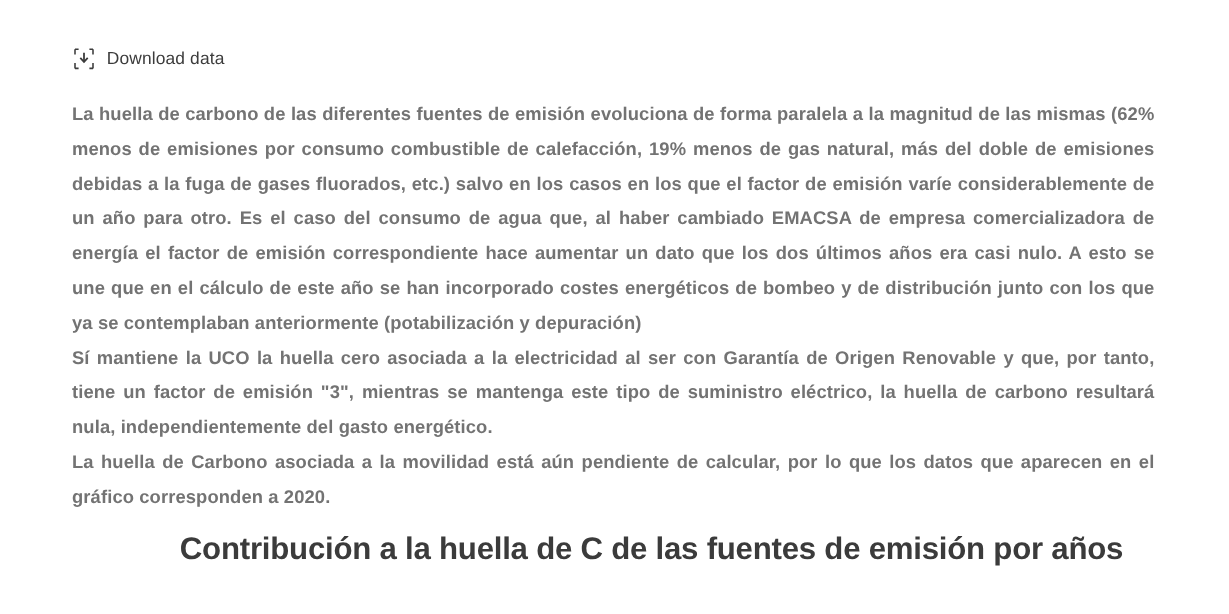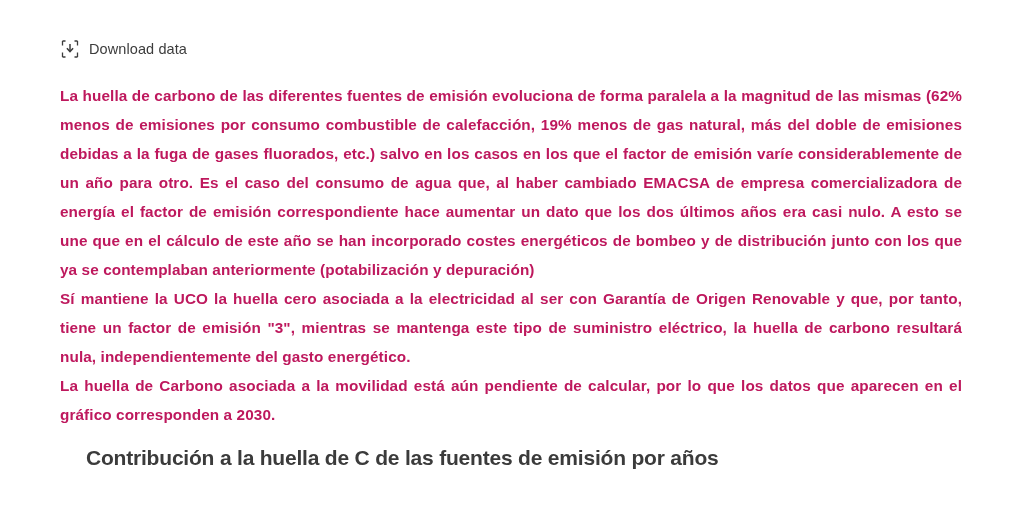--- a/index.html
+++ b/index.html
@@ -45,36 +45,36 @@
   }
   .body-block {
     padding-left: 28px;
     padding-right: 30px;
     margin-top: 17px;
   }
   p.para {
     margin: 0;
     font-size: 15.3px;
     line-height: 29px;
-    color: #be185d;
+    color: #737373;
     text-align: justify;
     text-justify: inter-word;
     font-weight: 600;
     letter-spacing: 0.1px;
   }
   p.para + p.para {
     margin-top: 0px;
   }
   h2.section-title {
     margin: 9px 0 0 0;
-    font-size: 21px;
+    font-size: 26px;
     line-height: 39px;
     font-weight: bold;
     color: #3b3b3b;
-    text-align: left;
+    text-align: right;
     letter-spacing: -0.2px;
     padding-left: 26px;
     padding-right: 26px;
   }
 </style>
 </head>
 <body>
 
 <div class="page">
 
@@ -88,17 +88,17 @@
         <path d="M10 5 L10 12.2" stroke="#3c3c3c" stroke-width="1.5" fill="none"></path>
         <path d="M6.9 9.3 L10 12.6 L13.1 9.3" stroke="#3c3c3c" stroke-width="1.5" fill="none" stroke-linejoin="miter"></path>
       </svg>
     </span>
     <span class="download-label">Download data</span>
   </div>
 
   <div class="body-block">
     <p class="para">La huella de carbono de las diferentes fuentes de emisión evoluciona de forma paralela a la magnitud de las mismas (62% menos de emisiones por consumo combustible de calefacción, 19% menos de gas natural, más del doble de emisiones debidas a la fuga de gases fluorados, etc.) salvo en los casos en los que el factor de emisión varíe considerablemente de un año para otro. Es el caso del consumo de agua que, al haber cambiado EMACSA de empresa comercializadora de energía el factor de emisión correspondiente hace aumentar un dato que los dos últimos años era casi nulo. A esto se une que en el cálculo de este año se han incorporado costes energéticos de bombeo y de distribución junto con los que ya se contemplaban anteriormente (potabilización y depuración)</p>
     <p class="para">Sí mantiene la UCO la huella cero asociada a la electricidad al ser con Garantía de Origen Renovable y que, por tanto, tiene un factor de emisión "3", mientras se mantenga este tipo de suministro eléctrico, la huella de carbono resultará nula, independientemente del gasto energético.</p>
-    <p class="para">La huella de Carbono asociada a la movilidad está aún pendiente de calcular, por lo que los datos que aparecen en el gráfico corresponden a 2030.</p>
+    <p class="para">La huella de Carbono asociada a la movilidad está aún pendiente de calcular, por lo que los datos que aparecen en el gráfico corresponden a 2020.</p>
     <h2 class="section-title">Contribución a la huella de C de las fuentes de emisión por años</h2>
   </div>
 
 </div>
 
 </body></html>

